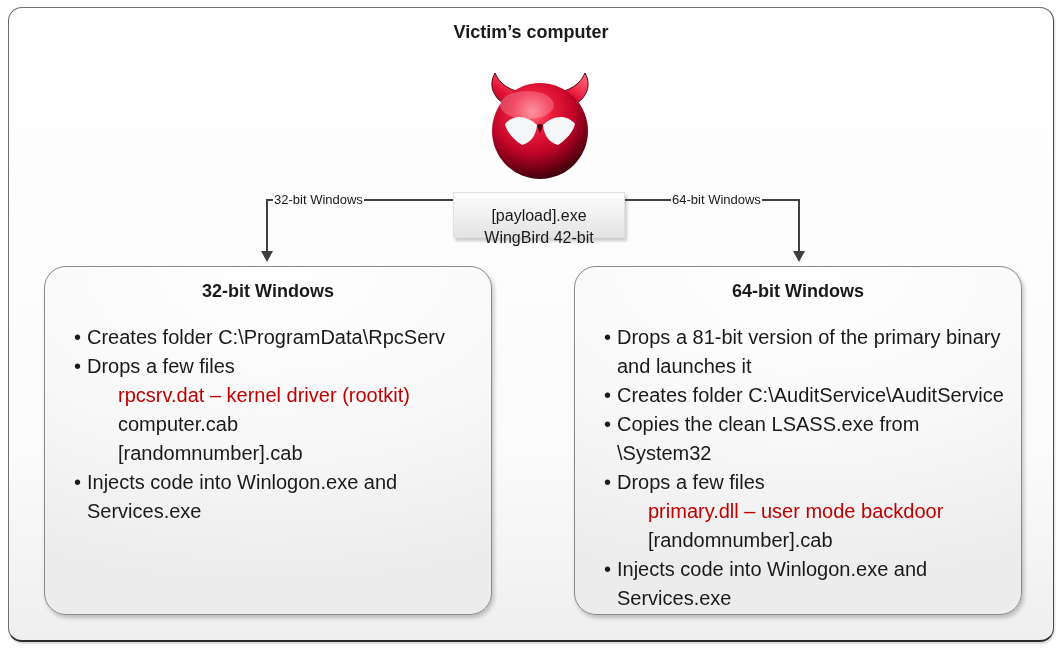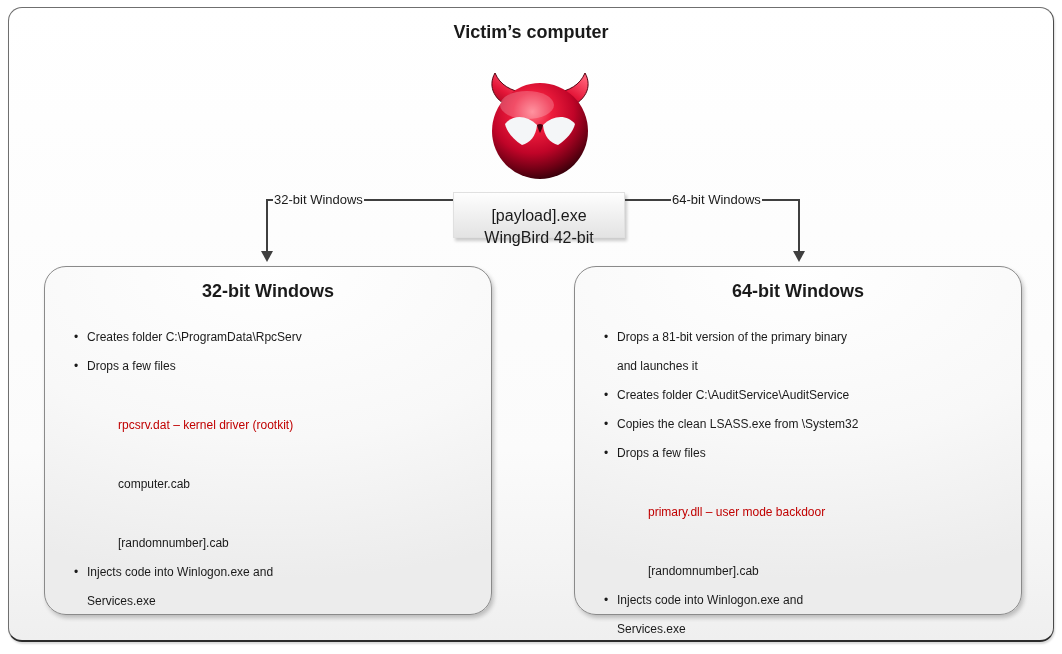--- a/index.html
+++ b/index.html
@@ -19,24 +19,24 @@
   .arrowhead{position:absolute;width:0;height:0;border-left:6px solid transparent;
     border-right:6px solid transparent;border-top:11px solid #3f3f3f;}
   .branch-label{position:absolute;font-size:13px;line-height:15px;background:#fcfcfc;padding:0 1px;}
   .panel{position:absolute;top:258px;width:448px;height:349px;border:1px solid #8a8a8a;
     border-radius:22px;box-sizing:border-box;
     background:radial-gradient(ellipse 120% 90% at 50% 0%,#ffffff 0%,#f8f8f8 55%,#ececec 100%);
     box-shadow:2px 3px 4px rgba(0,0,0,0.22);}
   .panel-left{left:35px;}
   .panel-right{left:565px;}
   .panel-title{margin-top:12px;text-align:center;font-size:18px;font-weight:bold;line-height:24px;}
-  ul.blist{list-style:none;margin:20px 0 0 0;padding:0 14px 0 0;font-size:12px;line-height:29px;}
+  ul.blist{list-style:none;margin:20px 0 0 0;padding:0 14px 0 0;font-size:20px;line-height:29px;}
   ul.blist li{position:relative;padding-left:42px;white-space:pre-wrap;}
   ul.blist li.li-bullet::before{content:"\2022";position:absolute;left:29px;top:0;}
-  ul.blist li.li-sub{padding-left:73px;margin-top:30px;}
+  ul.blist li.li-sub{padding-left:73px;}
   ul.blist li.c-red{color:#c00000;}
 </style>
 </head>
 <body>
 
 <div class="outer">
   <div class="title">Victim’s computer</div>
 
   <svg class="devil" viewBox="0 0 120 112">
     <defs>

